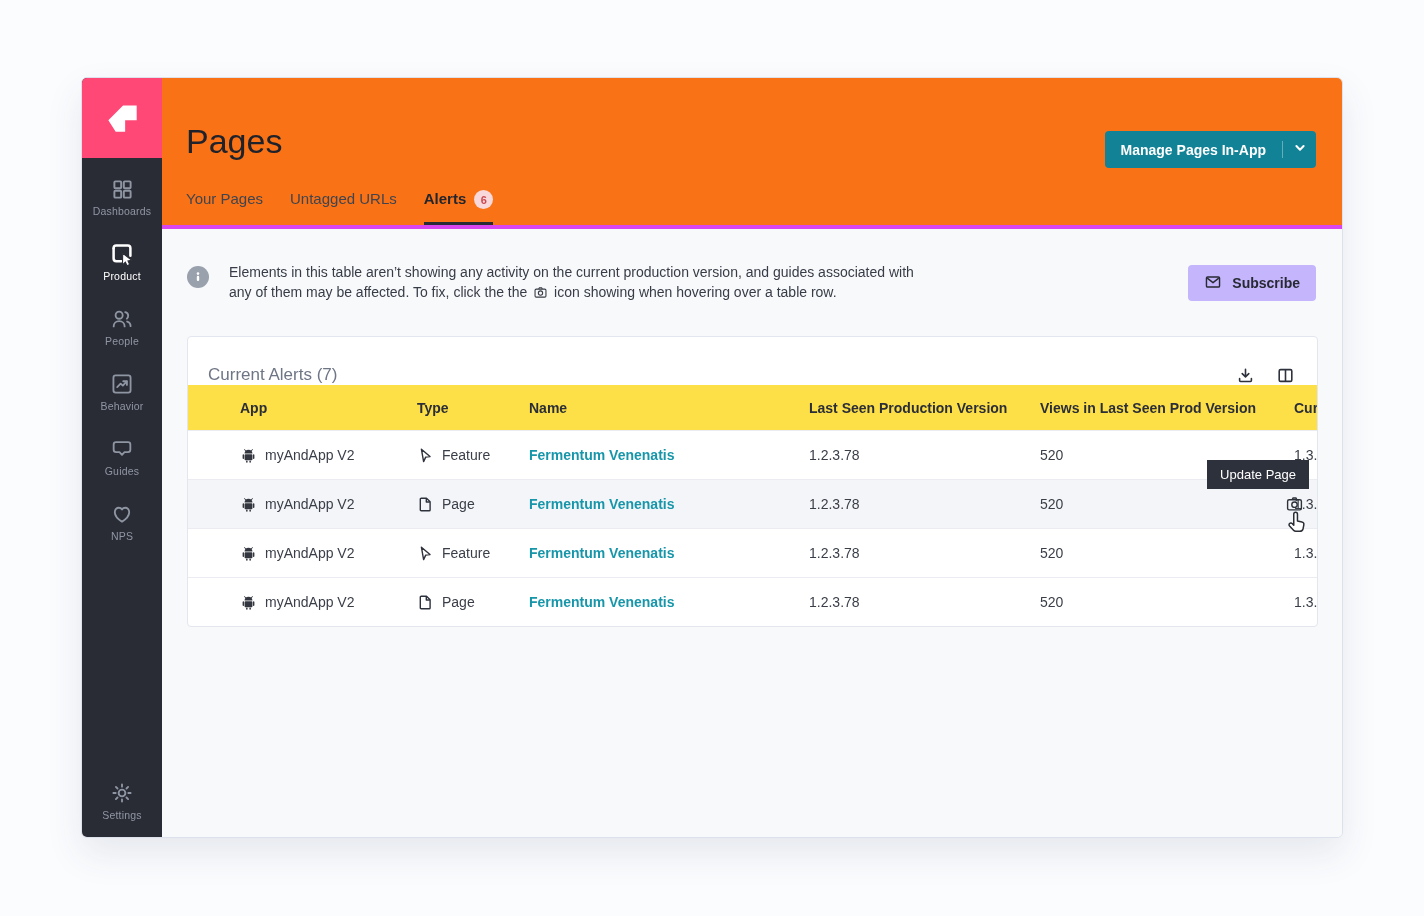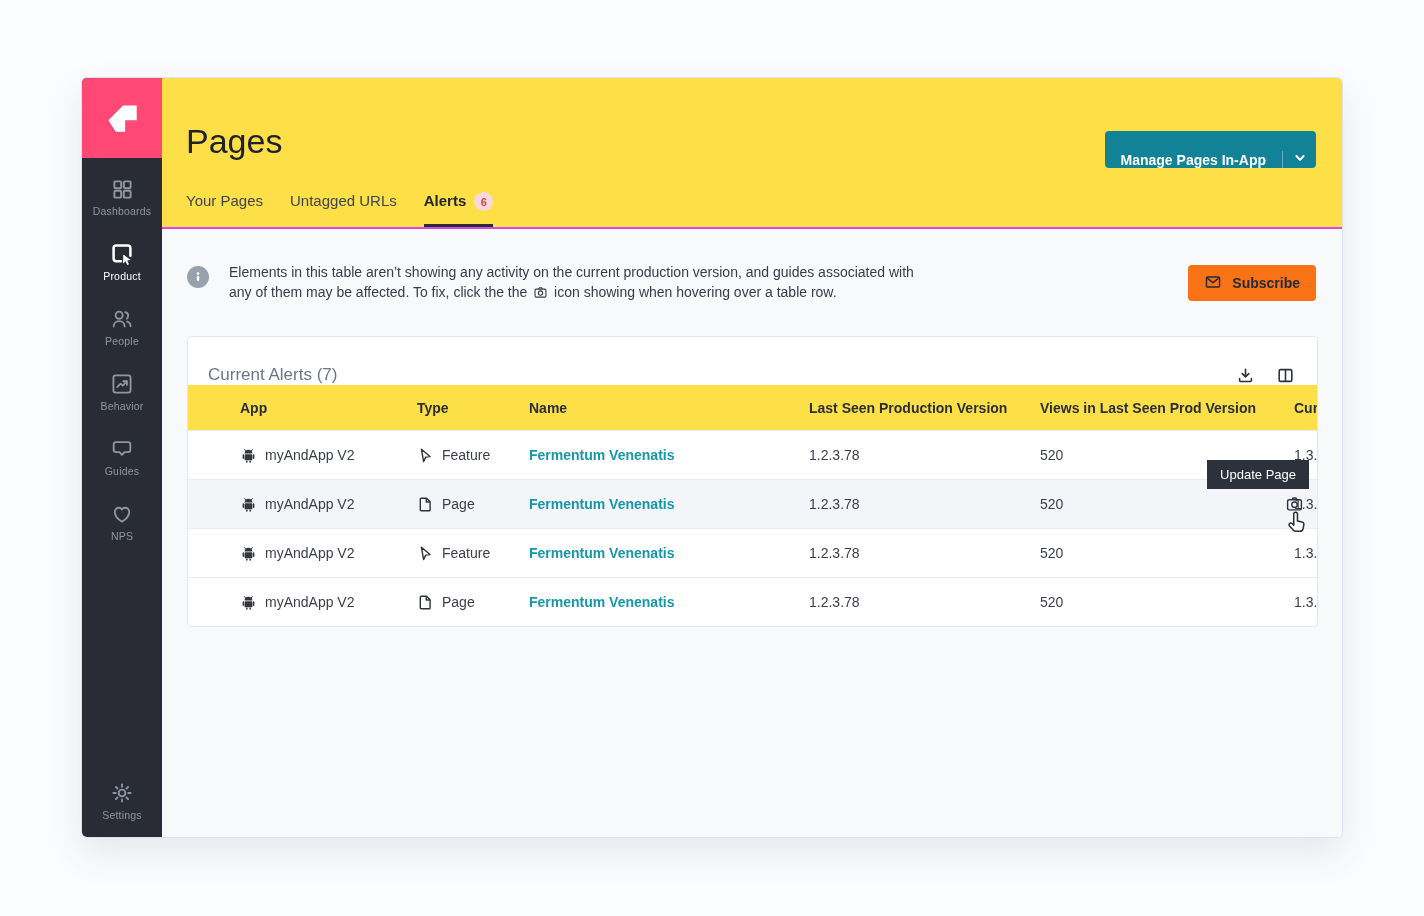--- a/index.html
+++ b/index.html
@@ -11,39 +11,39 @@
   
   .sidebar{width:80px;background:#2a2c35;display:flex;flex-direction:column;align-items:center;flex-shrink:0}
   .logo{width:80px;height:80px;background:#ff4876;display:flex;align-items:center;justify-content:center;cursor:pointer}
   .nav{display:flex;flex-direction:column;align-items:center;margin-top:20px;gap:25px;width:100%}
   .nav-item{display:flex;flex-direction:column;align-items:center;color:#8f96a3;cursor:pointer;width:100%}
   .nav-item.active{color:#fff}
   .nav-label{font-size:10.5px;letter-spacing:.2px}
   .settings-item{margin-top:auto;margin-bottom:16px}
   
   .main{flex:1;display:flex;flex-direction:column;position:relative;min-width:0}
-  .main-header{height:151px;background:#fde047;border-bottom:2px solid #d946ef;position:relative;padding:44px 26px 16px 24px}
+  .main-header{height:151px;background:#f97316;border-bottom:4px solid #d946ef;position:relative;padding:44px 26px 16px 24px}
   .page-title{font-size:34px;line-height:38px;color:#20222b;font-weight:500}
   .tabs{position:absolute;left:24px;bottom:0;display:flex;gap:27px}
   .tab{font-size:15px;color:#3f4450;padding-bottom:13px;cursor:pointer;display:flex;align-items:flex-start;gap:8px;border-bottom:3px solid transparent}
   .tab.active{font-weight:700;color:#23252e;border-bottom-color:#2a2c35}
   .badge{width:19px;height:19px;border-radius:50%;background:#f8d8da;color:#ca4a52;font-size:11px;font-weight:700;
     display:flex;align-items:center;justify-content:center}
   .manage-btn{position:absolute;top:53px;right:26px;height:37px;background:#128297;color:#fff;border-radius:4px;
-    display:flex;align-items:flex-end;font-size:14px;font-weight:700;cursor:pointer;overflow:hidden}
+    display:flex;align-items:center;font-size:14px;font-weight:700;cursor:pointer;overflow:hidden}
   .manage-label{display:flex;align-items:center;padding:0 16px}
   .manage-caret{width:34px;display:flex;align-items:center;justify-content:center;border-left:1px solid rgba(255,255,255,.35)}
   
   .content{flex:1;background:#f8f9fb;padding:34px 26px 16px 25px;position:relative}
   .banner{display:flex;align-items:flex-start}
   .info-badge{width:22px;height:22px;border-radius:50%;background:#99a1ad;margin-top:3px;flex-shrink:0;
     display:flex;align-items:center;justify-content:center}
   .banner-text{margin-left:20px;font-size:14px;line-height:19.5px;color:#383c46;max-width:760px}
   .inline-cam{vertical-align:-3px;margin:0 2px}
-  .subscribe-btn{margin-left:auto;margin-top:2px;height:36px;background:#f97316;border-radius:4px;display:flex;
+  .subscribe-btn{margin-left:auto;margin-top:2px;height:36px;background:#c4b5fd;border-radius:4px;display:flex;
     align-items:center;padding:0 16px;gap:10px;font-size:14px;font-weight:700;color:#272a33;cursor:pointer;flex-shrink:0}
   
   .table-card{margin-top:31px;width:1131px;background:#fff;border:1px solid #e3e6ee;border-radius:4px;position:relative;overflow:hidden}
   .table-head{height:48px;display:flex;align-items:flex-end;justify-content:space-between;padding:0 22px 0 20px}
   .table-title{font-size:17px;color:#6e7585}
   .table-tools{display:flex;gap:21px;color:#2e323c}
   .tool-icon{cursor:pointer;display:flex;align-items:center}
   .thead,.tr{display:flex;align-items:center}
   .thead{height:45px;background:#fde047;font-size:14px;font-weight:700;color:#2b2e38}
   .tr{height:49px;border-top:1px solid #eaecf1;font-size:14px;color:#3a3e48;position:relative}

